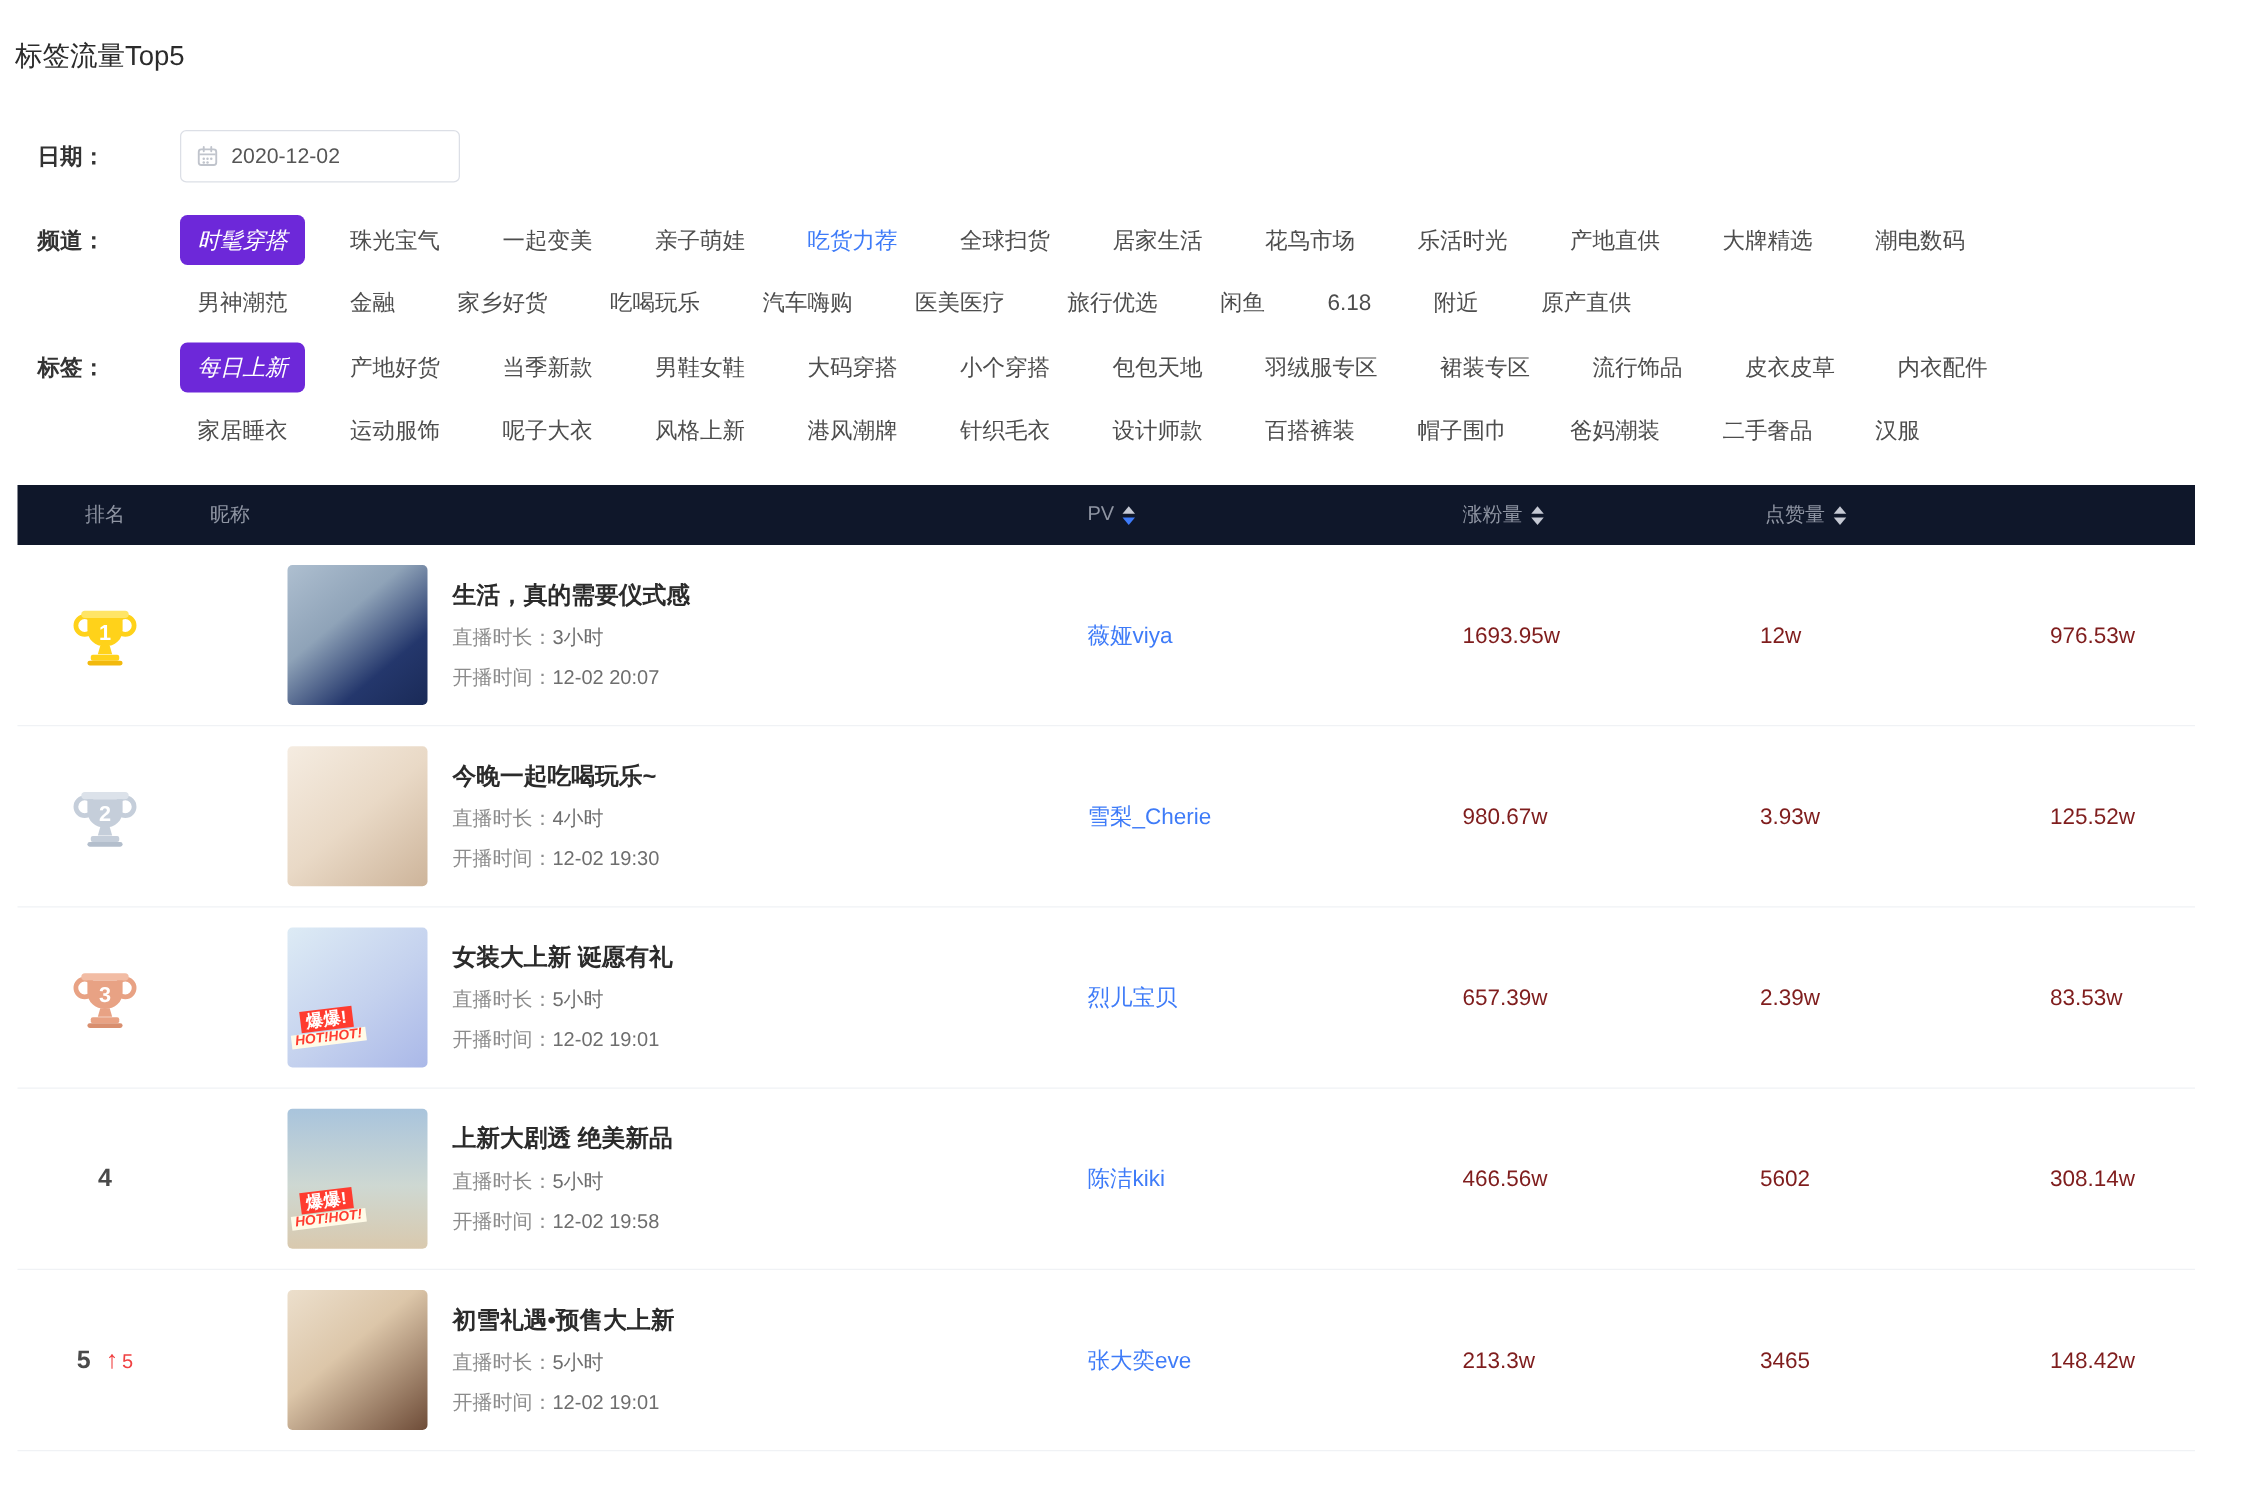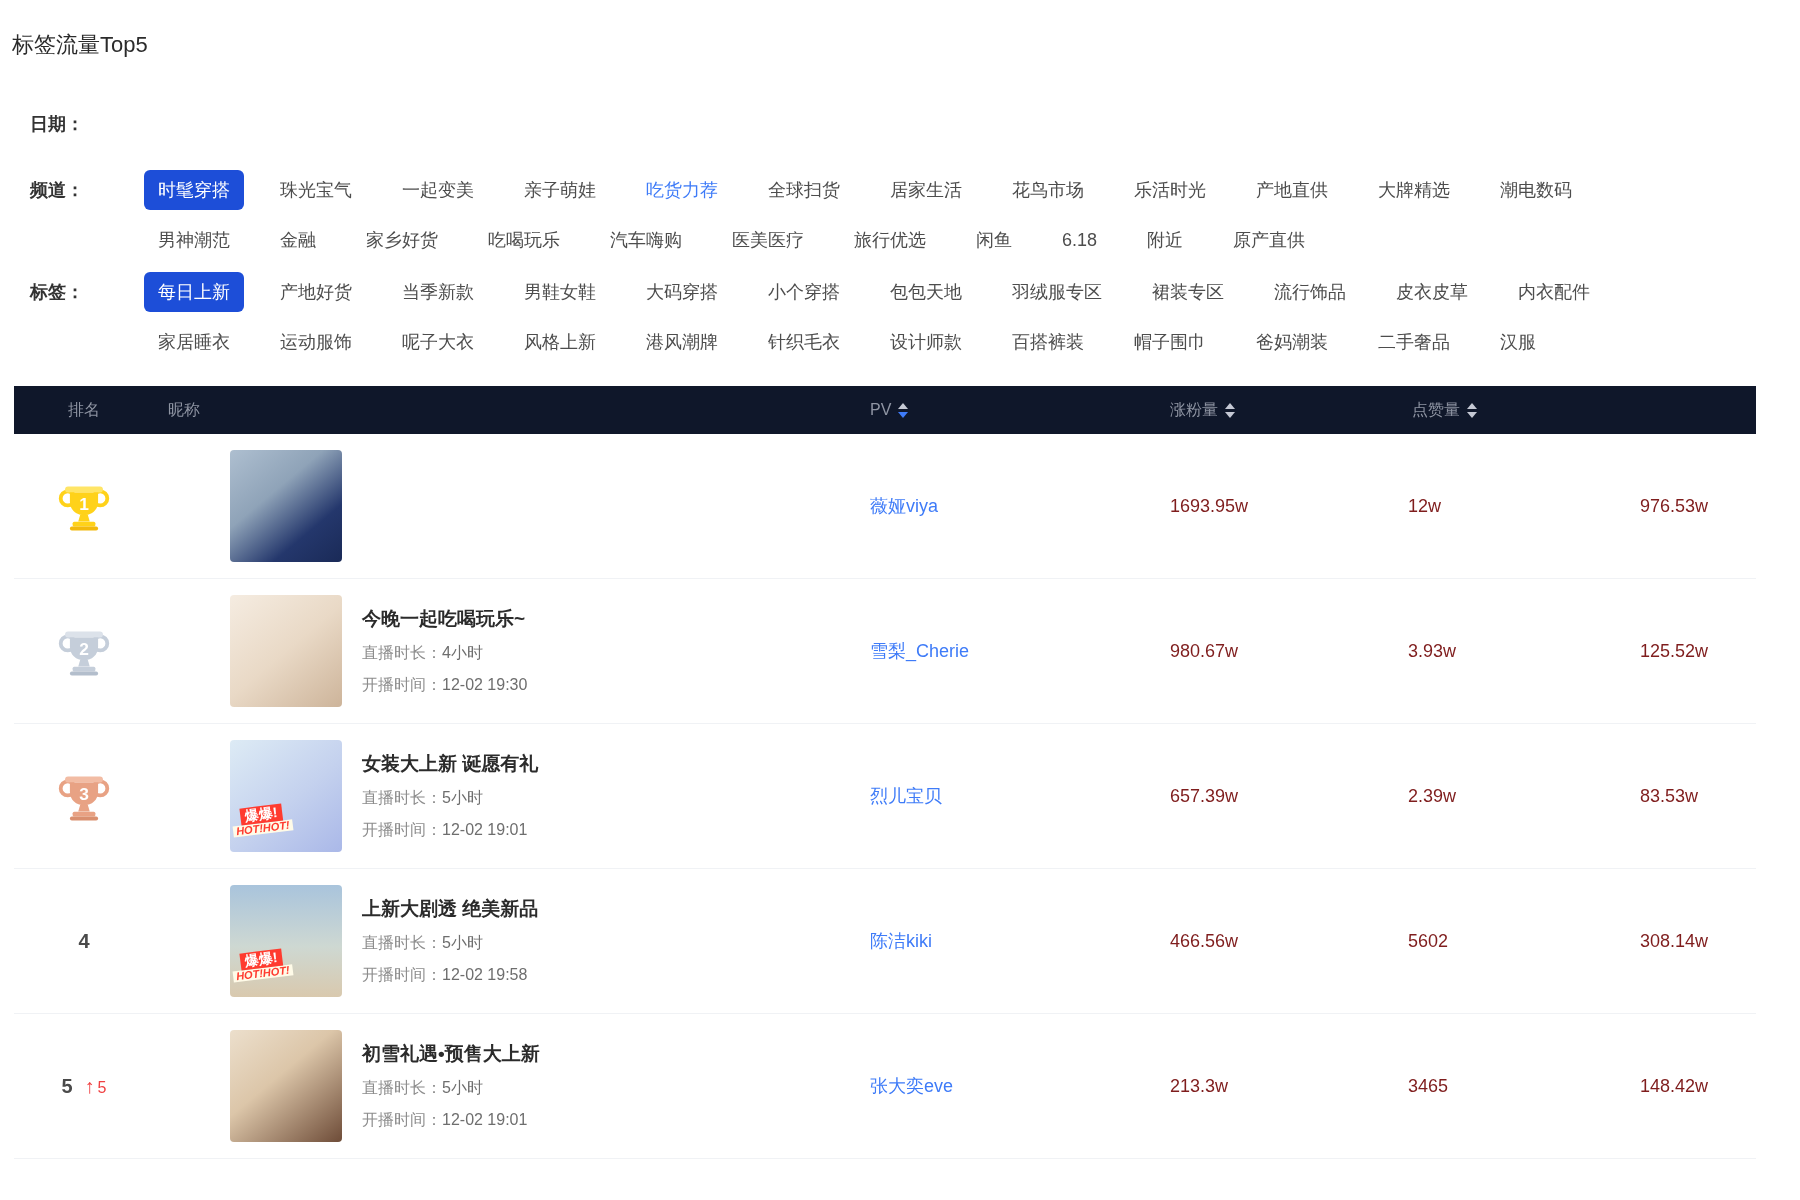--- a/index.html
+++ b/index.html
@@ -17,21 +17,21 @@
   .date-input {
     display: flex; align-items: center; gap: 10px; width: 224px; height: 42px;
     border: 1px solid #dcdfe6; border-radius: 5px; padding: 0 12px; background: #fff; cursor: pointer;
   }
   .date-text { font-size: 17px; color: #555; }
   .pill-group { display: flex; flex-wrap: wrap; gap: 10px 22px; max-width: 1560px; }
   .pill {
     font-size: 18px; color: #4d4d4d; padding: 8px 14px; line-height: 24px;
     border-radius: 6px; cursor: pointer; white-space: nowrap;
   }
-  .pill.selected { background: #1d4ed8; color: #fff; }
+  .pill.selected { background: #6d28d9; color: #fff; font-style: italic; }
   .pill.highlighted { color: #3e7bf8; }
   .channel-row { margin-top: 26px; }
   .tag-row { margin-top: 12px; }
 
   
   .table { margin: 24px 0 0 14px; width: 1742px; }
   .thead, .trow {
     display: grid;
     grid-template-columns: 140px 716px 300px 238px 232px 1fr;
     align-items: center;
@@ -86,20 +86,34 @@
   .trophy.bronze .c-main { fill: #E8A284; } .trophy.bronze .c-light { fill: #F2BCA4; }
   .trophy.bronze .c-dark { fill: #D98F6F; } .trophy.bronze .c-ring  { stroke: #E8A284; }
 </style>
 </head>
 <body>
 
 <div class="page-title">标签流量Top5</div>
 
 <div class="filter-row date-row">
   <div class="filter-label">日期：</div>
+  <div class="date-input">
+    <svg width="18" height="18" viewBox="0 0 18 18" fill="none">
+      <rect x="2" y="3.5" width="14" height="12.5" rx="2" stroke="#c0c4cc" stroke-width="1.5"></rect>
+      <line x1="2.5" y1="7.5" x2="15.5" y2="7.5" stroke="#c0c4cc" stroke-width="1.5"></line>
+      <line x1="6" y1="1.5" x2="6" y2="5" stroke="#c0c4cc" stroke-width="1.5" stroke-linecap="round"></line>
+      <line x1="12" y1="1.5" x2="12" y2="5" stroke="#c0c4cc" stroke-width="1.5" stroke-linecap="round"></line>
+      <circle cx="6" cy="11" r="1" fill="#c0c4cc"></circle>
+        <circle cx="9" cy="11" r="1" fill="#c0c4cc"></circle>
+        <circle cx="12" cy="11" r="1" fill="#c0c4cc"></circle>
+      <circle cx="6" cy="14" r="1" fill="#c0c4cc"></circle>
+        <circle cx="9" cy="14" r="1" fill="#c0c4cc"></circle>
+    </svg>
+    <span class="date-text">2020-12-02</span>
+  </div>
 </div>
 
 <div class="filter-row channel-row">
   <div class="filter-label">频道：</div>
   <div class="pill-group">
     <span class="pill selected">时髦穿搭</span>
     <span class="pill">珠光宝气</span>
     <span class="pill">一起变美</span>
     <span class="pill">亲子萌娃</span>
     <span class="pill highlighted">吃货力荐</span>
@@ -189,20 +203,25 @@
         <rect class="c-light" x="6.5" y="6" width="35" height="5.5" rx="2.75"></rect>
         <path class="c-main" d="M11 11.5 h26 v8.5 c0 7.6 -5.8 12.5 -13 12.5 s-13 -4.9 -13 -12.5 z"></path>
         <path class="c-main" d="M20.5 32 h7 l1.8 6.2 h-10.6 z"></path>
         <rect class="c-main" x="13.5" y="38.5" width="21" height="4.5" rx="1.5"></rect>
         <rect class="c-dark" x="11" y="43" width="26" height="3.5" rx="1.75"></rect>
         <text class="c-num" x="24" y="27.5" text-anchor="middle" font-size="16" font-weight="bold">1</text>
       </svg>
     </div>
     <div class="info-cell">
       <div class="avatar av1"></div>
+      <div class="room-text">
+        <div class="room-title">生活，真的需要仪式感</div>
+        <div class="meta"><span>直播时长：</span><span class="meta-val">3小时</span></div>
+        <div class="meta"><span>开播时间：</span><span class="meta-val">12-02 20:07</span></div>
+      </div>
     </div>
     <div class="cell"><a class="nick">薇娅viya</a></div>
     <div class="num-cell">1693.95w</div>
     <div class="num-cell">12w</div>
     <div class="num-cell">976.53w</div>
   </div>
 
   <div class="trow">
     <div class="rank-cell">
       <svg class="trophy silver" viewBox="0 0 48 48" width="52" height="52">

